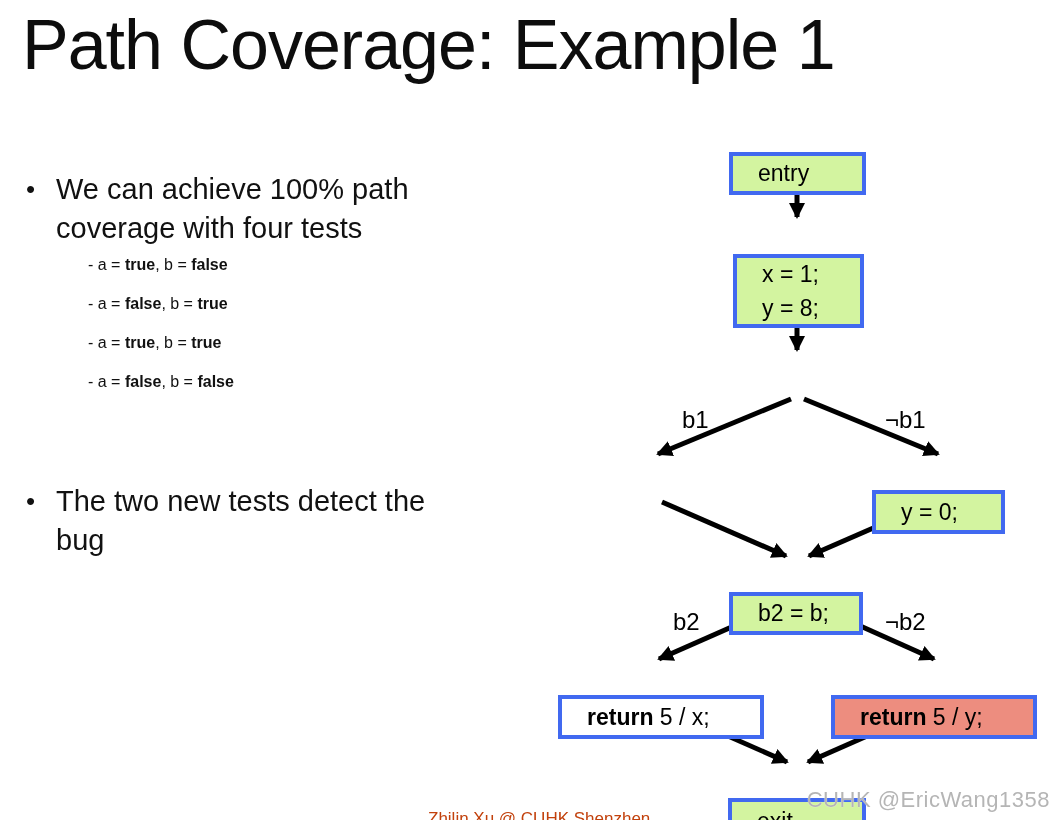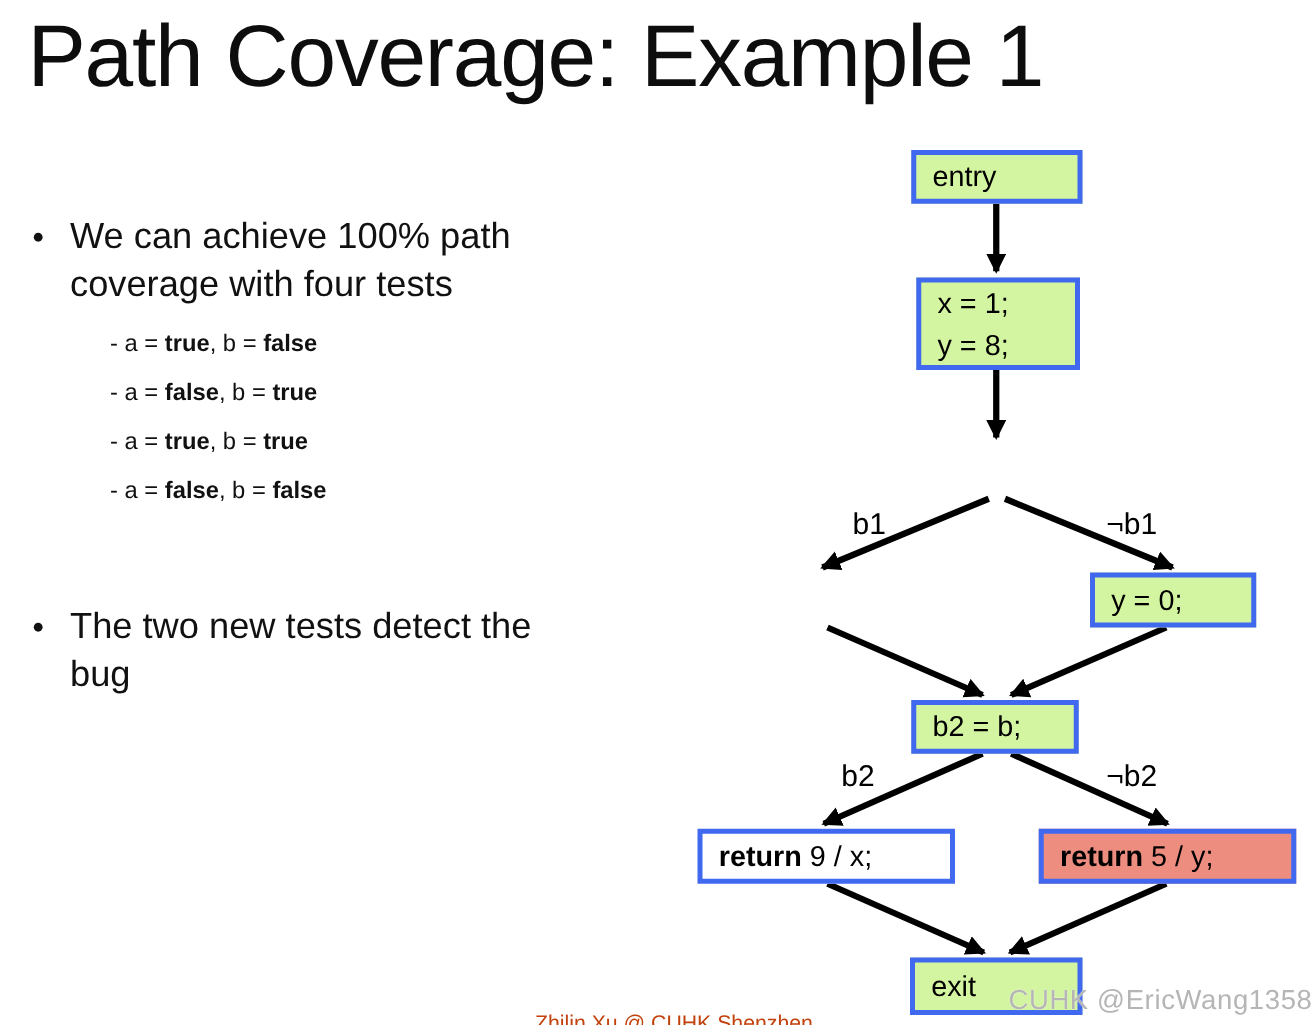--- a/index.html
+++ b/index.html
@@ -32,22 +32,22 @@
   }
   .bullet .dot {
     width: 30px;
     font-size: 26px;
     padding-top: 2px;
   }
   .bullet .btext { width: 400px; }
   .subtests {
     position: absolute;
     left: 88px;
-    top: 256px;
-    font-size: 19px;
+    top: 245px;
+    font-size: 16px;
     line-height: 39px;
     white-space: nowrap;
   }
   .subtests span { white-space: pre; }
   .bv { font-weight: bold; }
   .flowchart {
     position: absolute;
     left: 555px;
     top: 105px;
     width: 496px;
@@ -60,23 +60,24 @@
     height: 715px;
   }
   .node {
     position: absolute;
     box-sizing: border-box;
     border: 4px solid var(--node-border, #4169f0);
     background: #fff;
     display: flex;
     flex-direction: column;
     justify-content: center;
-    padding-left: 13px;
+    padding-left: 25px;
     font-size: 23px;
     color: #000;
+    margin-top: 32px;
   }
   .node span { white-space: pre; }
   .node .line { display: block; line-height: 34px; }
   .kw { font-weight: bold; }
   .edge-label {
     position: absolute;
     font-size: 24px;
     color: #000;
     line-height: 1.2;
     white-space: nowrap;
@@ -168,21 +169,21 @@
     </div>
 
     <div class="node" style="left: 174px; top: 455px; width: 134px; height: 43px; background: rgb(211, 244, 160);">
       <span>b2 = b;</span>
     </div>
 
     <div class="edge-label" style="left:118px; top:503px;">b2</div>
     <div class="edge-label" style="left:330px; top:503px;">¬b2</div>
 
     <div class="node" style="left: 3px; top: 558px; width: 206px; height: 44px; background: rgb(255, 255, 255);">
-      <div class="line"><span class="kw">return</span><span> 9 / x;</span></div>
+      <div class="line"><span class="kw">return</span><span> 5 / x;</span></div>
     </div>
 
     <div class="node" style="left: 276px; top: 558px; width: 206px; height: 44px; background: rgb(237, 141, 127);">
       <div class="line"><span class="kw">return</span><span> 5 / y;</span></div>
     </div>
 
     <div class="node" style="left: 173px; top: 661px; width: 138px; height: 46px; background: rgb(211, 244, 160);">
       <span>exit</span>
     </div>
 

